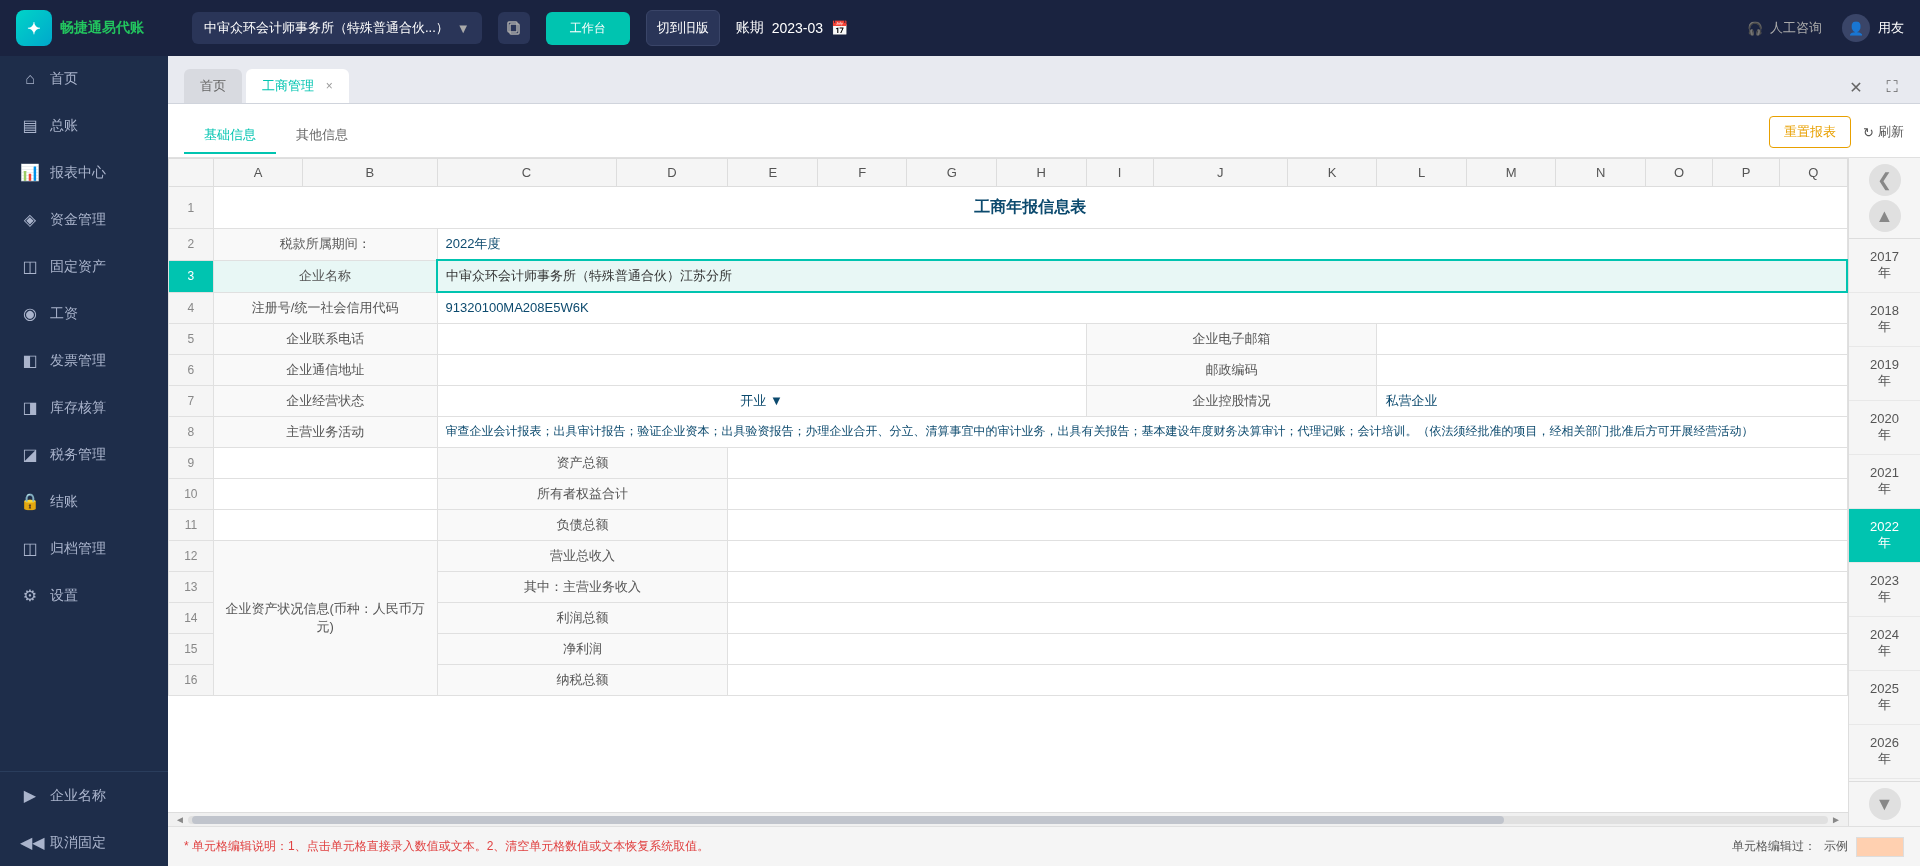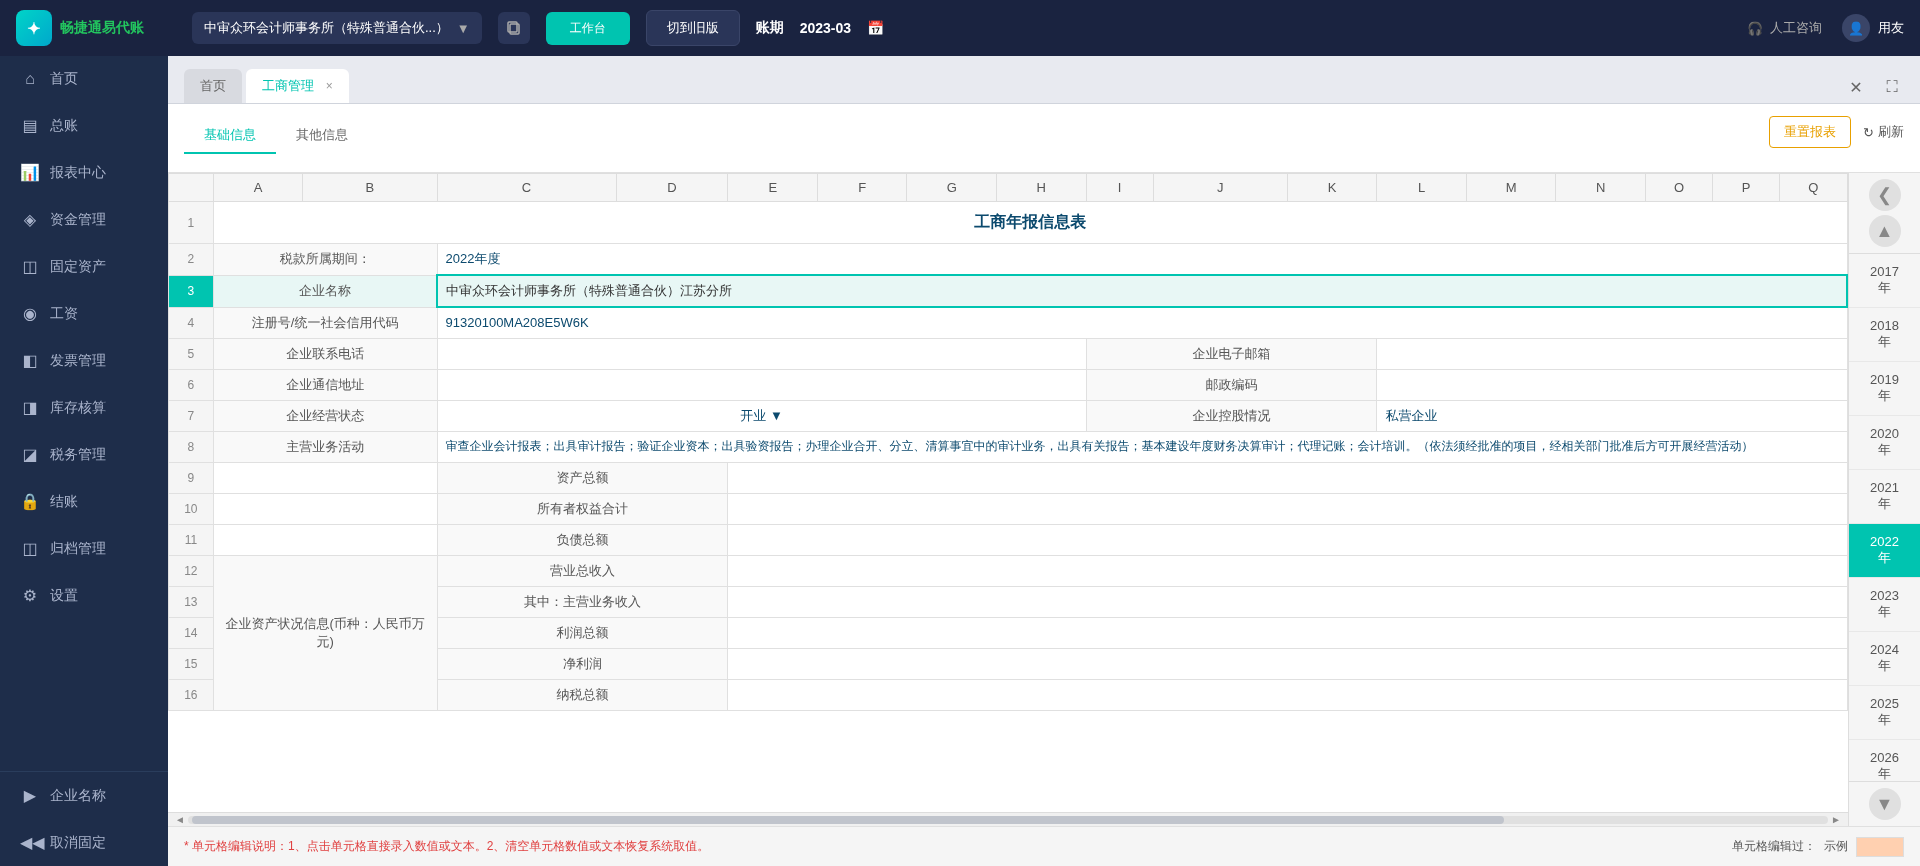--- a/index.html
+++ b/index.html
@@ -7,22 +7,22 @@
 
     
     .topbar { height: 56px; background: #1a2340; display: flex; align-items: center; padding: 0 16px; gap: 16px; flex-shrink: 0; }
     .topbar-logo { display: flex; align-items: center; gap: 8px; width: 160px; }
     .logo-icon { width: 36px; height: 36px; background: linear-gradient(135deg, #00d4c8, #00a8cc); border-radius: 8px; display: flex; align-items: center; justify-content: center; color: white; font-size: 16px; font-weight: bold; }
     .logo-text { color: #22c55e; font-size: 14px; font-weight: bold; }
     .company-selector { display: flex; align-items: center; gap: 8px; background: #2a3558; border-radius: 6px; padding: 7px 12px; color: white; font-size: 13px; cursor: pointer; }
     .company-selector-arrow { color: #aaa; }
     .copy-btn { width: 32px; height: 32px; background: #2a3558; border-radius: 6px; display: flex; align-items: center; justify-content: center; color: #aaa; cursor: pointer; }
     .workbench-btn { background: #00c4b0; color: white; border: none; border-radius: 6px; padding: 8px 24px; font-size: 12px; cursor: pointer; font-weight: 500; }
-    .switch-btn { background: #2a3558; color: white; border: 1px solid #3a4568; border-radius: 6px; padding: 8px 20px; font-size: 13px; cursor: pointer; }
-    .period { display: flex; align-items: center; gap: 16px; color: white; font-size: 14px; font-weight: bold; }
+    .switch-btn { background: #2a3558; color: white; border: 1px solid #3a4568; border-radius: 6px; padding: 8px 10px; font-size: 13px; cursor: pointer; }
+    .period { display: flex; align-items: center; gap: 8px; color: white; font-size: 14px; }
     .calendar-icon { color: #00c4b0; cursor: pointer; }
     .topbar-right { margin-left: auto; display: flex; align-items: center; gap: 20px; }
     .support { display: flex; align-items: center; gap: 6px; color: #aaa; font-size: 13px; cursor: pointer; }
     .user-area { display: flex; align-items: center; gap: 8px; color: white; font-size: 13px; cursor: pointer; }
     .user-icon { width: 28px; height: 28px; background: #3a4568; border-radius: 50%; display: flex; align-items: center; justify-content: center; color: #aaa; }
 
     
     .main-layout { display: flex; flex: 1; overflow: hidden; }
 
     
@@ -42,21 +42,21 @@
     .tab { padding: 8px 16px; font-size: 13px; cursor: pointer; border-radius: 6px 6px 0 0; color: #666; background: #d8dae0; }
     .tab.active { background: white; color: #00c4b0; font-weight: 500; margin-top: 38px; }
     .tab-close { margin-left: 8px; color: #999; font-size: 12px; cursor: pointer; }
     .window-controls { margin-left: auto; display: flex; align-items: center; gap: 12px; padding-bottom: 4px; }
     .window-btn { width: 24px; height: 24px; display: flex; align-items: center; justify-content: center; color: #666; cursor: pointer; font-size: 16px; }
 
     
     .page-content { flex: 1; background: white; overflow: hidden; display: flex; flex-direction: column; }
 
     
-    .sub-tabs { display: flex; align-items: center; padding: 12px 16px 16px; gap: 0; border-bottom: 1px solid #e0e0e0; position: relative; }
+    .sub-tabs { display: flex; align-items: center; padding: 12px 16px 1px; gap: 0; border-bottom: 1px solid #e0e0e0; position: relative; }
     .sub-tab { padding: 8px 20px; font-size: 13px; cursor: pointer; color: #666; border-bottom: 2px solid transparent; }
     .sub-tab.active { color: #00c4b0; border-bottom: 2px solid #00c4b0; font-weight: 500; }
     .sub-tab-actions { margin-left: auto; display: flex; align-items: center; gap: 12px; padding-bottom: 8px; }
     .reset-btn { border: 1px solid #e8a000; color: #e8a000; background: white; border-radius: 4px; padding: 6px 14px; font-size: 13px; cursor: pointer; }
     .refresh-btn { display: flex; align-items: center; gap: 4px; color: #555; font-size: 13px; cursor: pointer; background: none; border: none; }
 
     
     .spreadsheet-container { flex: 1; display: flex; overflow: hidden; }
     .spreadsheet-main { flex: 1; overflow: hidden; display: flex; flex-direction: column; }
     .spreadsheet-scroll { flex: 1; overflow: auto; }

